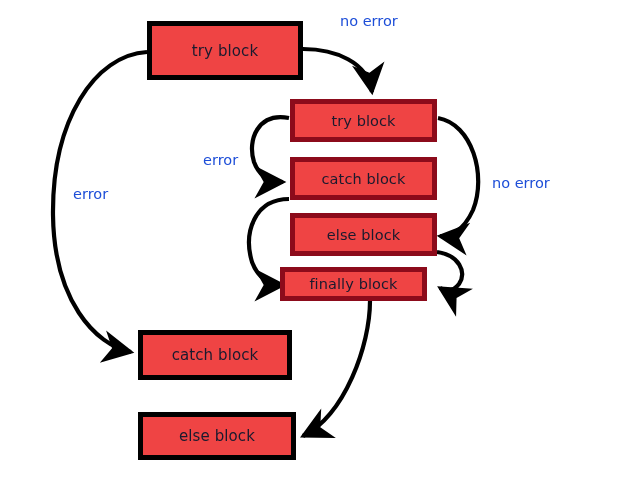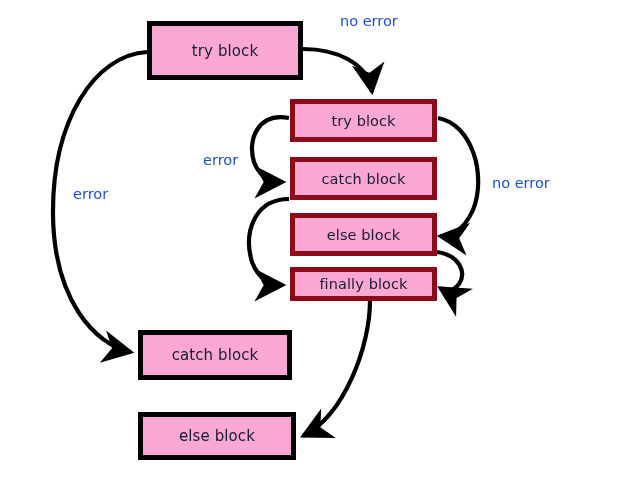--- a/index.html
+++ b/index.html
@@ -20,21 +20,21 @@
   #diagram-svg {
     position: absolute;
     left: 0;
     top: 0;
     width: 640px;
     height: 493px;
   }
   .node-box {
     position: absolute;
     box-sizing: border-box;
-    background: #f9a8d4;
+    background: #ef4444;
     display: flex;
     align-items: center;
     justify-content: center;
     font-size: 15px;
     color: #1a1a2e;
     letter-spacing: 0.1px;
     white-space: nowrap;
   }
   .outer-box {
     border: 5px solid #000000;
@@ -90,21 +90,21 @@
   </div>
 
   <div class="node-box inner-box" style="left:290px; top:157px; width:147px; height:43px;">
     <span class="node-label">catch block</span>
   </div>
 
   <div class="node-box inner-box" style="left:290px; top:213px; width:147px; height:43px;">
     <span class="node-label">else block</span>
   </div>
 
-  <div class="node-box inner-box" style="left:290px; top:267px; width:147px; height:34px;">
+  <div class="node-box inner-box" style="left:280px; top:267px; width:147px; height:34px;">
     <span class="node-label">finally block</span>
   </div>
 
   <div class="node-box outer-box" style="left:138px; top:330px; width:154px; height:50px;">
     <span class="node-label">catch block</span>
   </div>
 
   <div class="node-box outer-box" style="left:138px; top:412px; width:158px; height:48px;">
     <span class="node-label">else block</span>
   </div>

